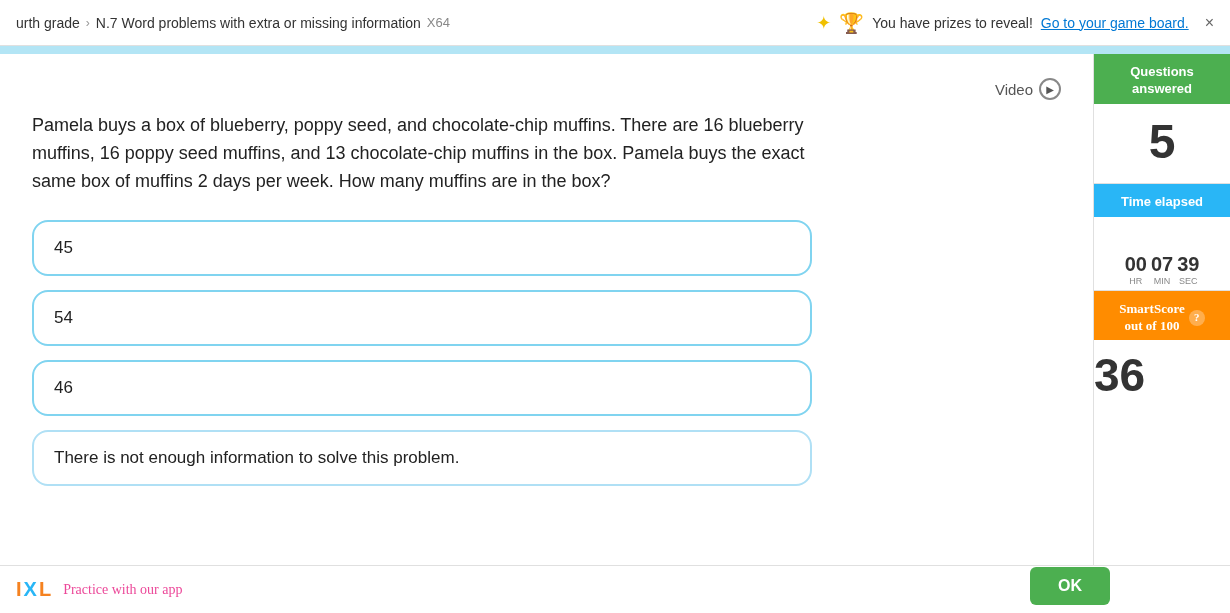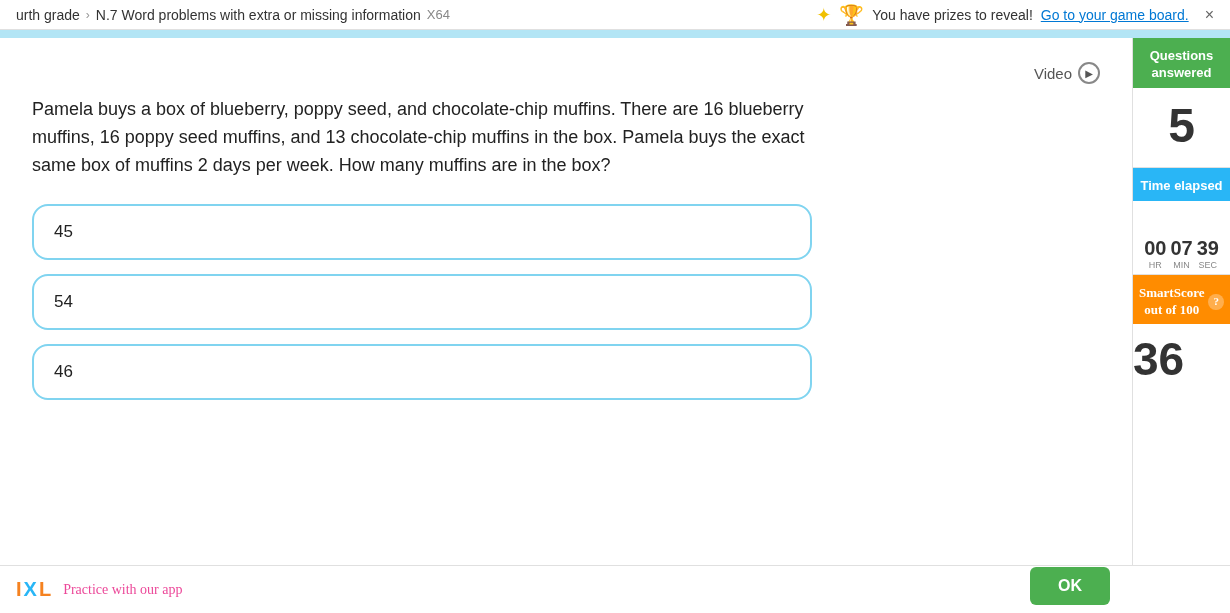--- a/index.html
+++ b/index.html
@@ -3,21 +3,21 @@
   <meta charset="utf-8">
   <style>
     * { box-sizing: border-box; margin: 0; padding: 0; }
     body { font-family: 'Segoe UI', Arial, sans-serif; background: #fff; overflow: hidden; width: 1230px; height: 613px; }
 
     
     .top-nav {
       display: flex;
       align-items: center;
       justify-content: space-between;
-      height: 30px;
+      height: 46px;
       padding: 0 16px;
       background: #fff;
       border-bottom: 1px solid #e0e0e0;
       position: relative;
     }
     .breadcrumb {
       display: flex;
       align-items: center;
       gap: 6px;
       font-size: 14px;
@@ -134,21 +134,21 @@
       background: #fff;
       max-width: 780px;
       transition: background 0.15s;
     }
     .answer-option.last-partial {
       border: 2px solid #b0e0f5;
     }
 
     
     .sidebar {
-      width: 98px;
+      width: 137px;
       background: #fff;
       border-left: 1px solid #e0e0e0;
       display: flex;
       flex-direction: column;
     }
 
     .questions-answered-box {
       background: #4caf50;
       color: #fff;
       text-align: center;
@@ -321,20 +321,23 @@
     <p class="question-text">Pamela buys a box of blueberry, poppy seed, and chocolate-chip muffins. There are 16 blueberry muffins, 16 poppy seed muffins, and 13 chocolate-chip muffins in the box. Pamela buys the exact same box of muffins 2 days per week. How many muffins are in the box?</p>
 
     <div class="answer-option">
       <span>45</span>
     </div>
     <div class="answer-option">
       <span>54</span>
     </div>
     <div class="answer-option">
       <span>46</span>
+    </div>
+    <div class="answer-option last-partial">
+      <span>There is not enough information to solve this problem.</span>
     </div>
 
   </div>
 
   <div class="sidebar">
 
     <div class="questions-answered-box">
       <span>Questions answered</span>
     </div>
     <div class="score-number">5</div>

